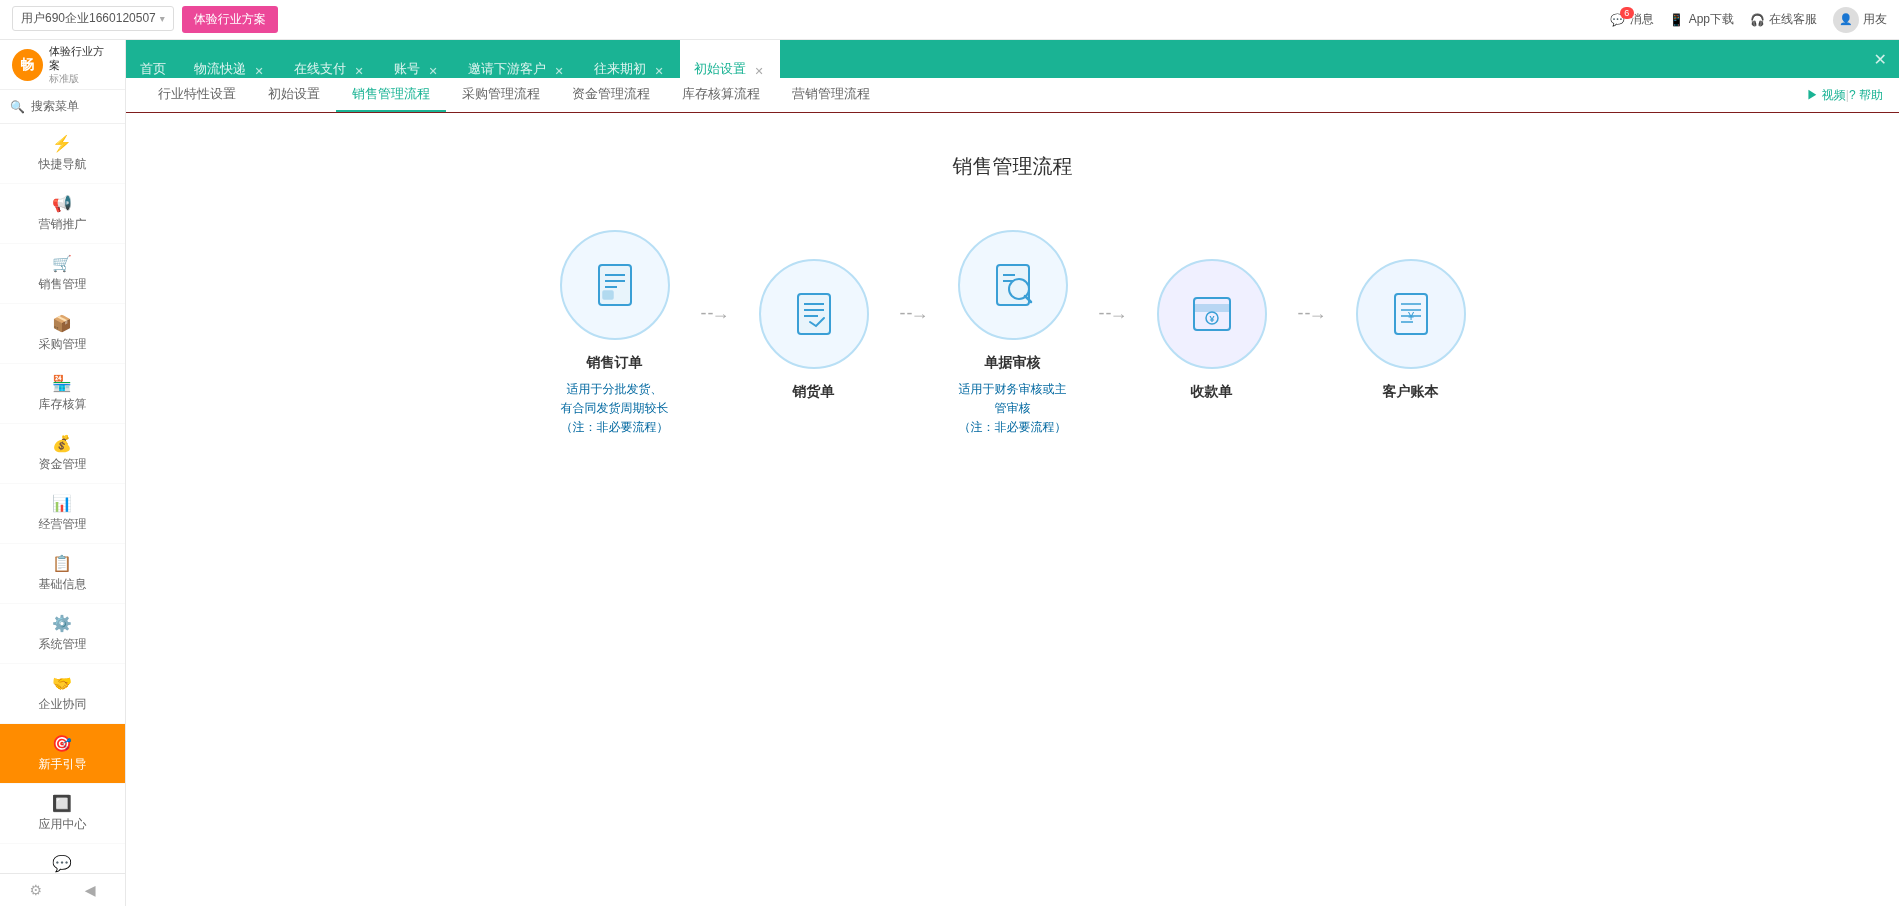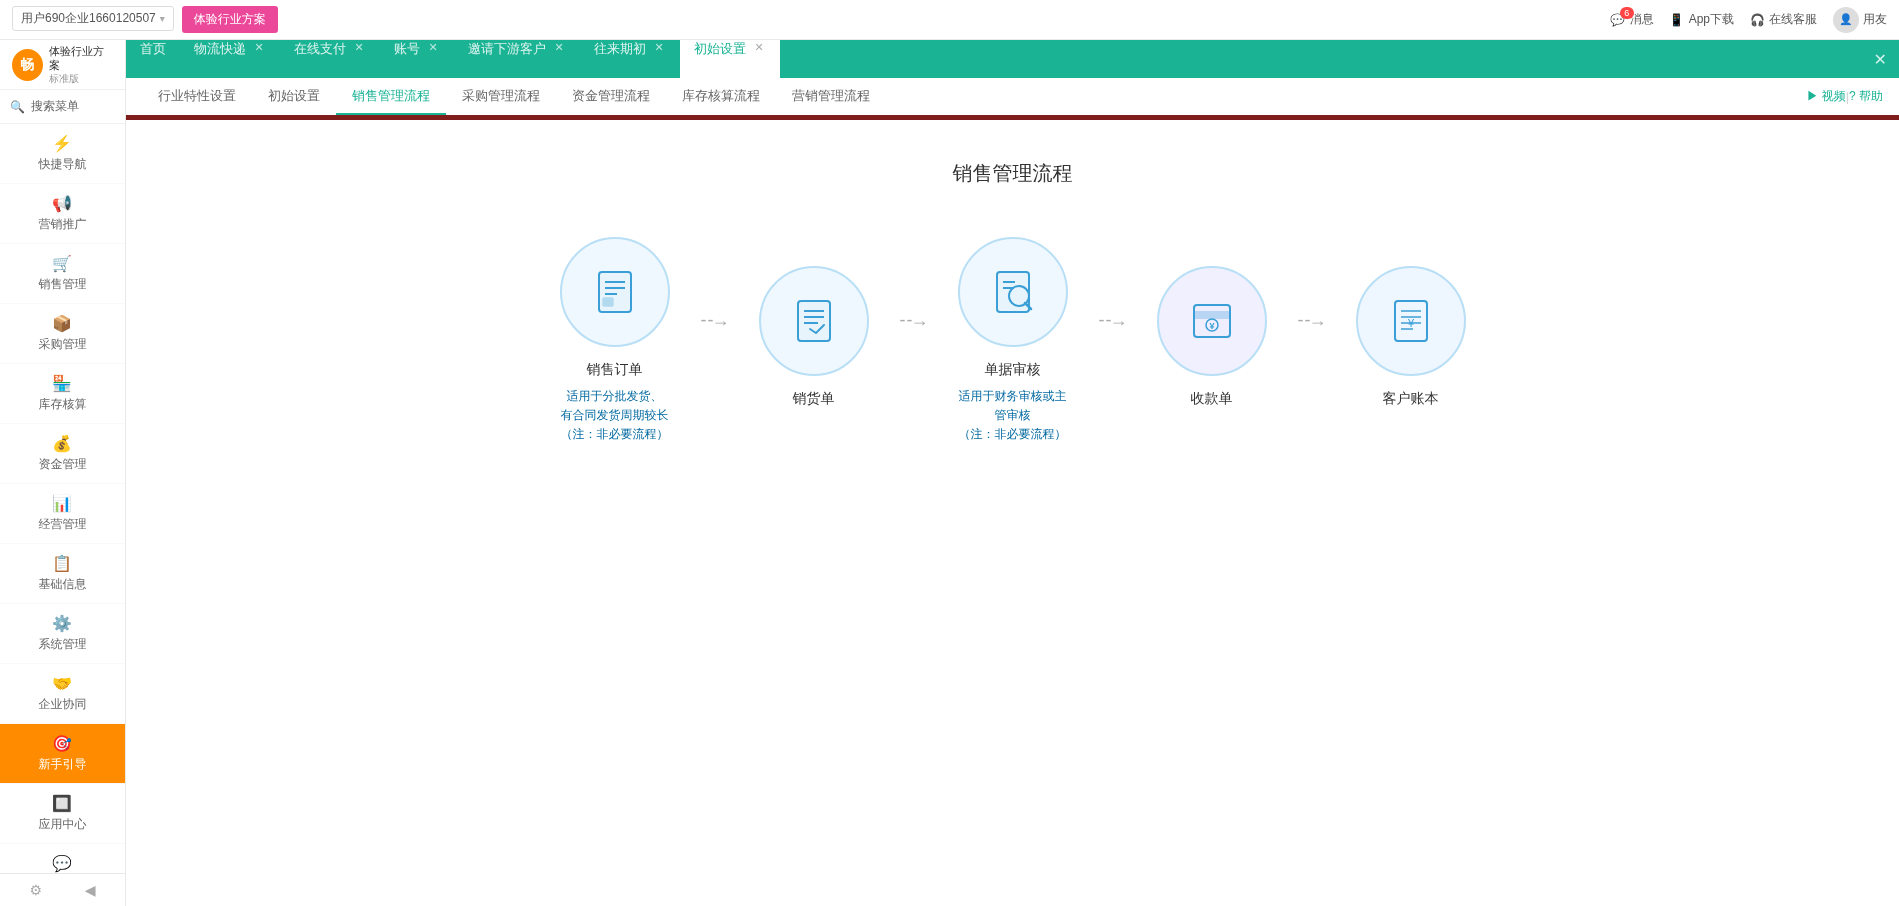--- a/index.html
+++ b/index.html
@@ -90,38 +90,38 @@
     
     .content-area { flex: 1; display: flex; flex-direction: column; overflow: hidden; }
 
     
     .tab-bar {
       height: 38px; background: #1ab394;
       display: flex; align-items: center; padding: 0;
       flex-shrink: 0;
     }
     .tab-item {
-      height: 100%; display: flex; align-items: flex-start; padding: 0 14px;
+      height: 100%; display: flex; align-items: flex-end; padding: 0 14px;
       cursor: pointer; font-size: 13px; color: rgba(255,255,255,0.85);
       position: relative; white-space: nowrap;
     }
     .tab-item.active { background: #fff; color: #1ab394; font-weight: 500; }
     .tab-item .close-x {
       margin-left: 6px; font-size: 11px; color: rgba(255,255,255,0.7);
       width: 14px; height: 14px; display: flex; align-items: center; justify-content: center;
       border-radius: 50%;
     }
     .tab-item.active .close-x { color: #aaa; }
     .tab-bar-close { margin-left: auto; padding: 0 12px; color: rgba(255,255,255,0.8); cursor: pointer; font-size: 16px; }
 
     
     .sub-tab-bar {
-      background: #fff; border-bottom: 5px solid #7f1d1d;
+      background: #fff; border-bottom: 1px solid #7f1d1d;
       display: flex; align-items: center; padding: 0 16px;
-      height: 42px; flex-shrink: 0;
+      height: 35px; flex-shrink: 0;
     }
     .sub-tab-item {
       padding: 0 16px; height: 100%; display: flex; align-items: center;
       cursor: pointer; font-size: 13px; color: #666;
       border-bottom: 2px solid transparent;
       white-space: nowrap;
     }
     .sub-tab-item.active { color: #1ab394; border-bottom-color: #1ab394; }
     .sub-tab-right { margin-left: auto; display: flex; align-items: center; gap: 0; font-size: 12px; color: #1ab394; cursor: pointer; }
 
@@ -133,21 +133,21 @@
     .flow-container { display: flex; align-items: center; justify-content: center; gap: 0; margin-top: 10px; }
 
     .flow-step { display: flex; flex-direction: column; align-items: center; width: 160px; }
     .flow-circle {
       width: 110px; height: 110px; border-radius: 50%;
       border: 2px solid #b8dff5; background: #f0f8ff;
       display: flex; align-items: center; justify-content: center;
       margin-bottom: 14px; position: relative;
     }
     .flow-circle svg { width: 52px; height: 52px; }
-    .flow-label { font-size: 14px; color: #333; font-weight: 400; margin-bottom: 8px; }
+    .flow-label { font-size: 14px; color: #333; font-weight: 700; margin-bottom: 8px; }
     .flow-desc { font-size: 12px; color: #0369a1; text-align: center; line-height: 1.6; }
 
     .flow-arrow { font-size: 18px; color: #aaa; margin: 0 6px; padding-bottom: 40px; letter-spacing: -2px; }
   </style>
 </head>
 <body>
 
 <div class="top-bar">
   <div class="top-bar-left">
     <div class="user-selector">

